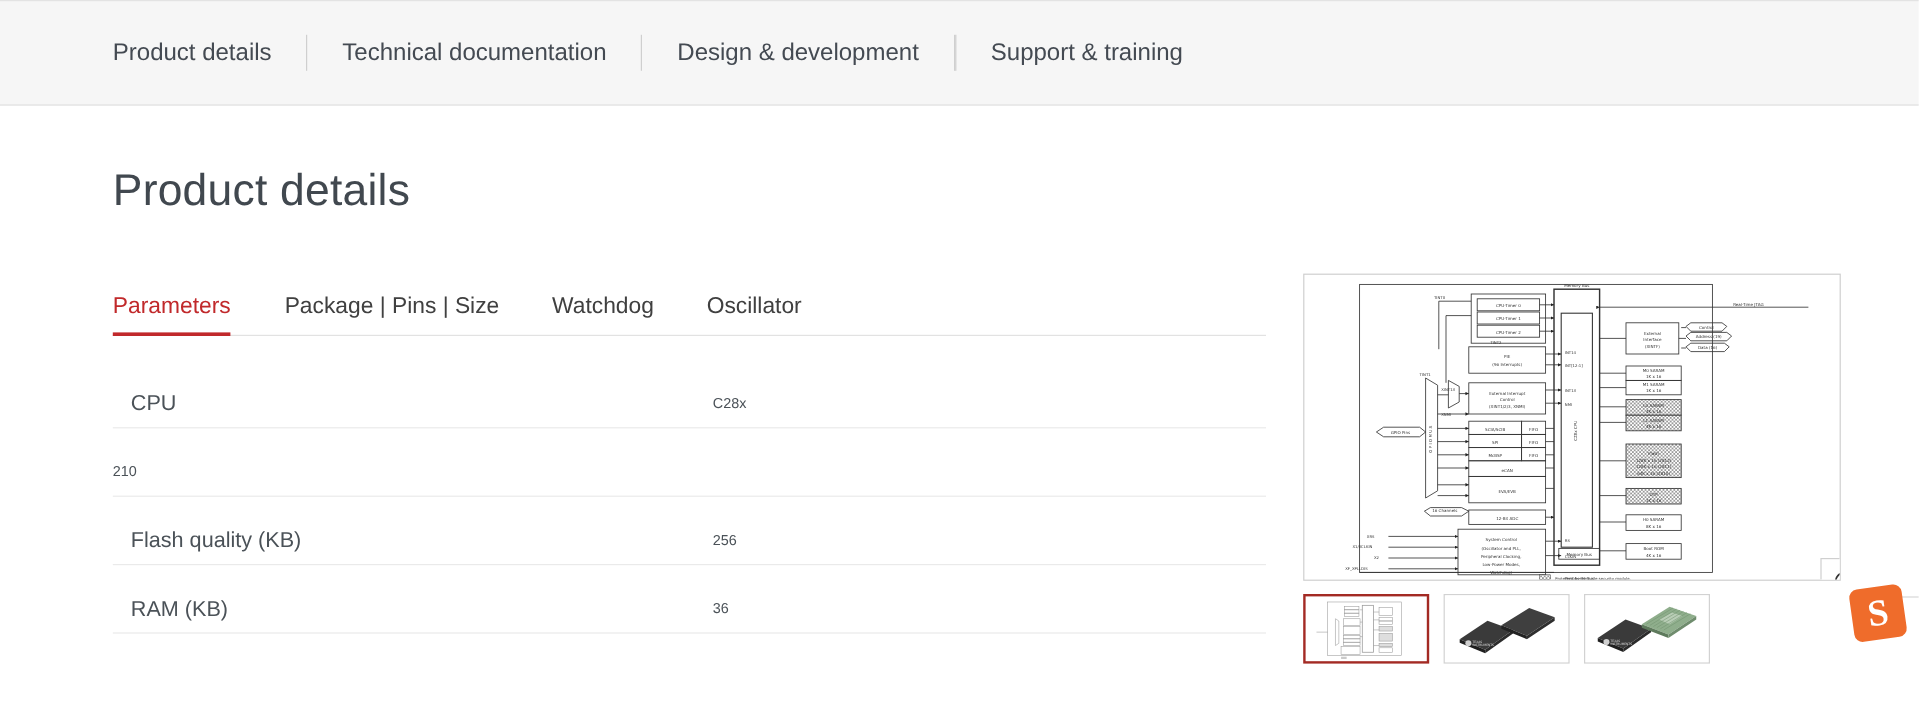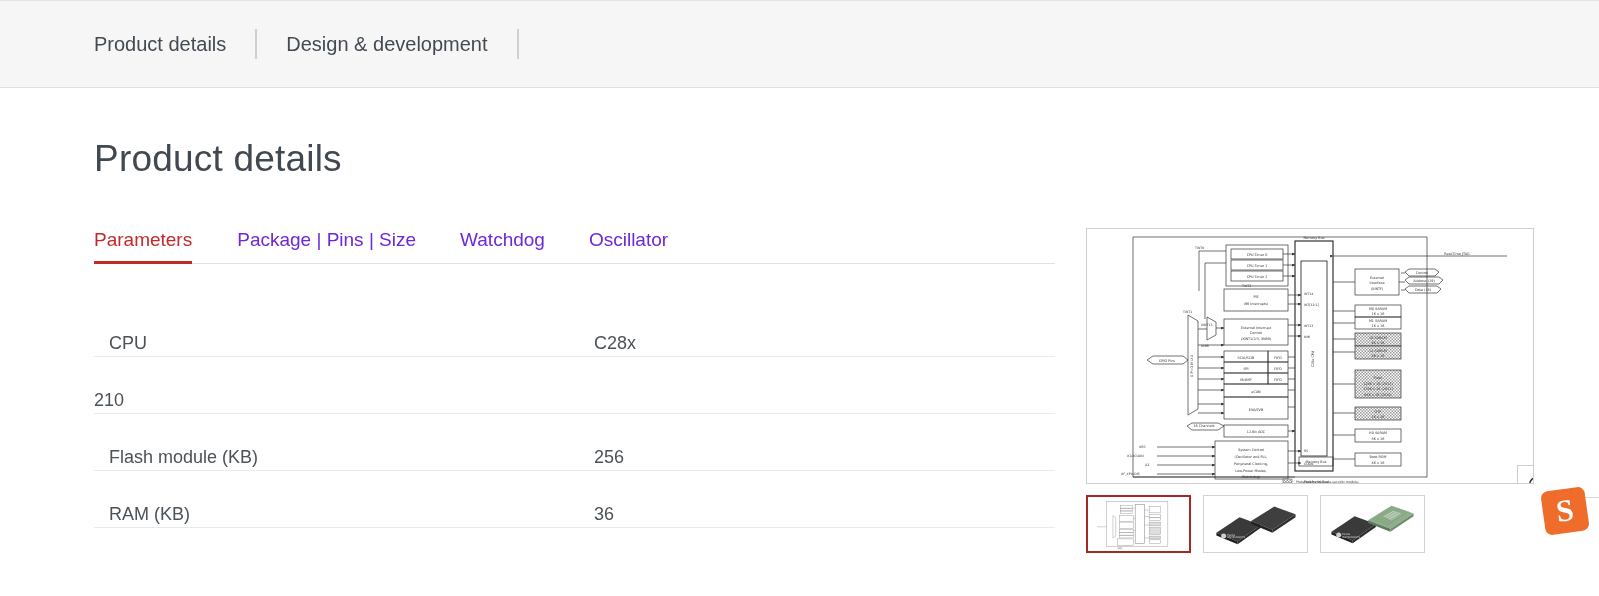--- a/index.html
+++ b/index.html
@@ -59,31 +59,31 @@
     font-weight: 400;
     color: #41484f;
     letter-spacing: 0.2px;
     line-height: 1;
   }
 
   
   .tabs {
     position: absolute;
     left: 94px;
-    top: 220px;
+    top: 236px;
     width: 961px;
     border-bottom: 1px solid #e2e2e2;
     display: flex;
     align-items: flex-end;
     height: 44px;
     box-sizing: border-box;
   }
   .tab {
     font-size: 19px;
-    color: #6d28d9;
+    color: #404040;
     padding: 0 14px 12px 14px;
     cursor: pointer;
     white-space: nowrap;
     position: relative;
   }
   .tab:first-child { padding-left: 0; margin-right: 17px; }
   .tab + .tab { margin-right: 16px; }
   .tab.active {
     color: #c1292b;
   }
@@ -99,37 +99,37 @@
 
   
   .param-table {
     position: absolute;
     left: 94px;
     top: 300px;
     width: 961px;
   }
   .param-row {
     display: flex;
-    align-items: flex-end;
+    align-items: center;
     height: 40px;
     border-bottom: 1px solid #eaeaea;
     padding-top: 16px;
     box-sizing: content-box;
   }
   .param-row:last-child { border-bottom: none; }
   .param-label {
     width: 500px;
     padding-left: 15px;
     font-size: 18px;
     color: #4b5258;
     box-sizing: border-box;
     line-height: 26px;
   }
   .param-value {
-    font-size: 18px;
+    font-size: 12px;
     color: #4b5258;
     line-height: 26px;
     max-width: 420px;
   }
 
   
   .gallery {
     position: absolute;
     left: 1086px;
     top: 228px;
@@ -217,24 +217,26 @@
     background: #d8d8d8;
   }
 </style>
 </head>
 <body>
 
 <div class="topnav">
   <div class="topnav-list">
     <div class="topnav-item">Product details</div>
     <div class="topnav-sep"></div>
+    <div class="topnav-item">Technical documentation</div>
     <div class="topnav-sep"></div>
     <div class="topnav-item">Design &amp; development</div>
     <div class="topnav-sep"></div>
     <div class="topnav-sep"></div>
+    <div class="topnav-item">Support &amp; training</div>
   </div>
 </div>
 
 <div class="page-title">Product details</div>
 
 <div class="tabs">
   <div class="tab active">Parameters</div>
   <div class="tab">Package | Pins | Size</div>
   <div class="tab">Watchdog</div>
   <div class="tab">Oscillator</div>
@@ -242,21 +244,21 @@
 
 <div class="param-table">
   <div class="param-row">
     <div class="param-label">CPU</div>
     <div class="param-value">C28x</div>
   </div>
   <div class="param-row">
     <div class="param-value">210</div>
   </div>
   <div class="param-row">
-    <div class="param-label">Flash module (KB)</div>
+    <div class="param-label">Flash quality (KB)</div>
     <div class="param-value">256</div>
   </div>
   <div class="param-row">
     <div class="param-label">RAM (KB)</div>
     <div class="param-value">36</div>
   </div>
   <div class="param-row">
     
     
   </div>

